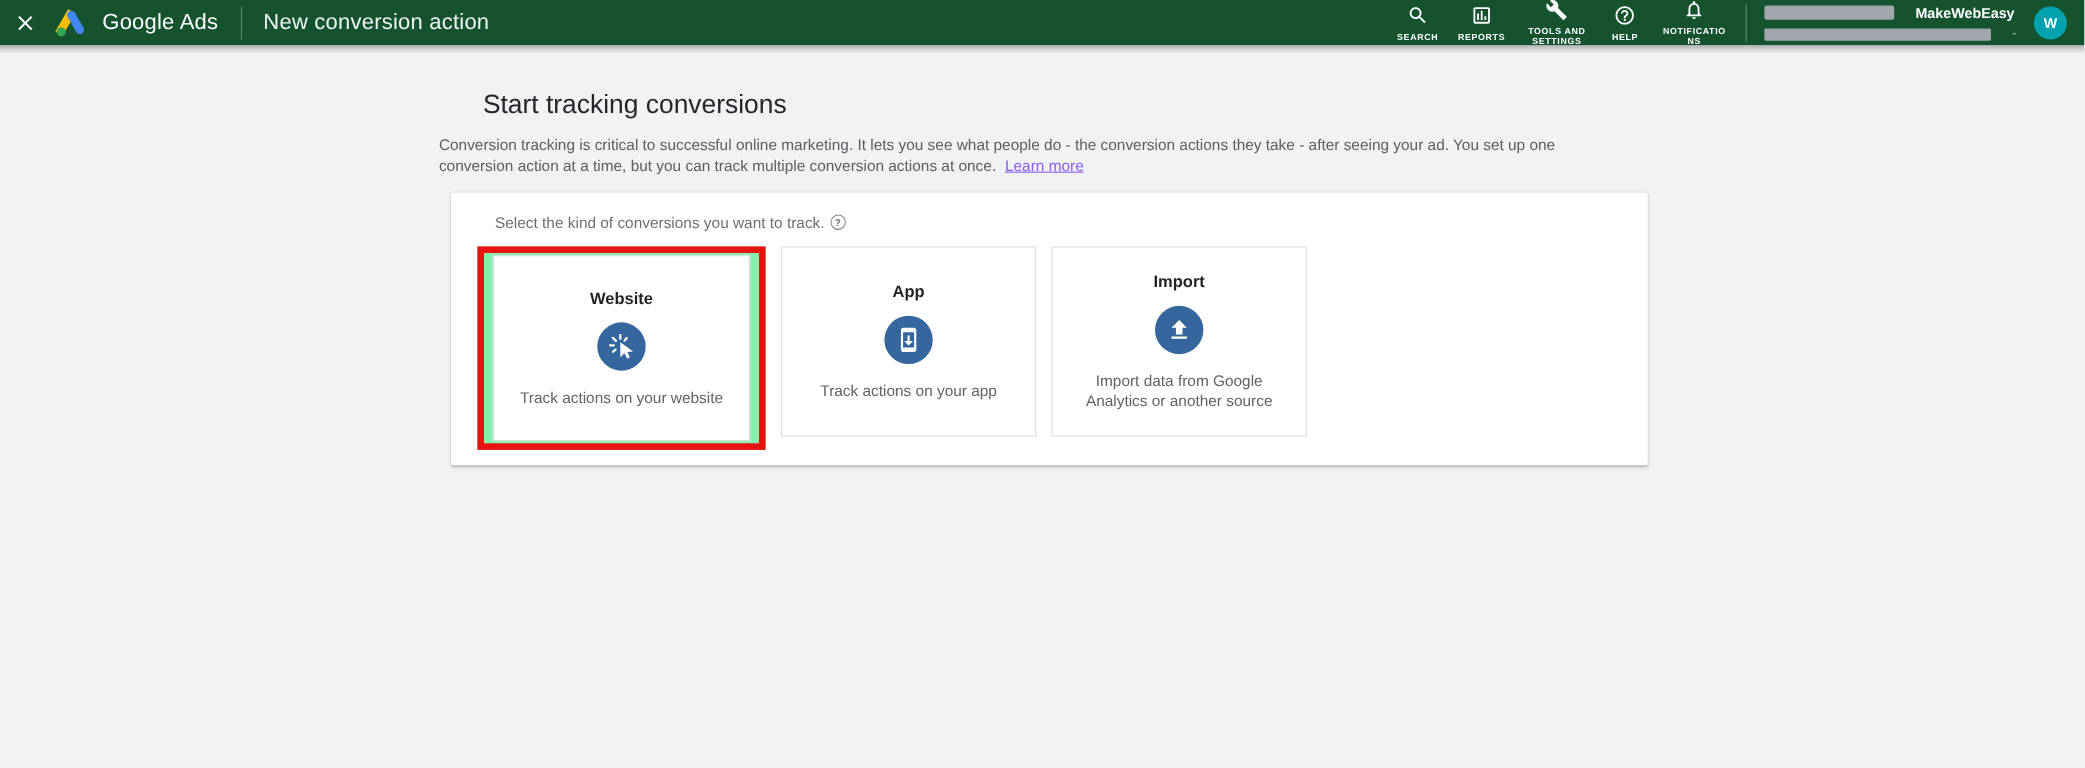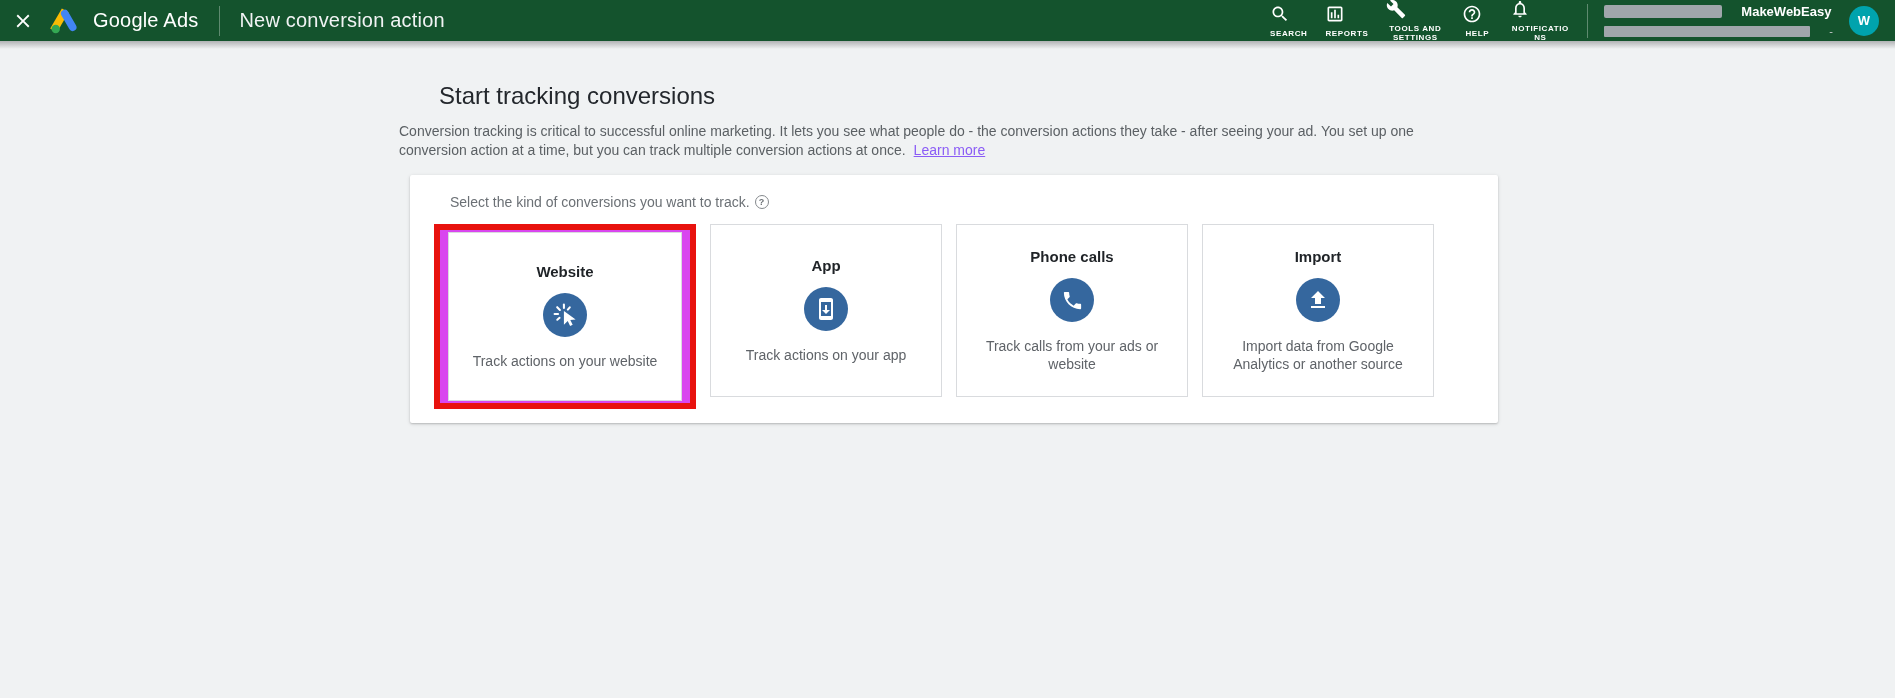--- a/index.html
+++ b/index.html
@@ -25,21 +25,21 @@
     width:46px; height:57px; display:flex; align-items:center; justify-content:center;
     cursor:pointer; flex:0 0 auto;
   }
   .logo { margin-left:2px; display:flex; align-items:center; flex:0 0 auto; }
   .brand { font-size:20px; font-weight:500; margin-left:13px; letter-spacing:.2px; white-space:nowrap; }
   .titlebar-divider { width:1px; height:30px; background:rgba(255,255,255,.32); margin:0 19px 0 21px; flex:0 0 auto; }
   .page-title { font-size:20px; font-weight:400; color:#f1f3f4; letter-spacing:.2px; white-space:nowrap; }
 
   .appbar-right { margin-left:auto; display:flex; align-items:center; height:57px; }
   .nav-item {
-    display:flex; flex-direction:column; 
+    display:flex; flex-direction:column; align-items:center;
     padding:0 9px; cursor:pointer; min-width:48px;
   }
   .nav-item svg { flex:0 0 auto; }
   .nav-label {
     margin-top:5px; font-size:8px; font-weight:700; letter-spacing:.6px;
     line-height:9px; text-align:center; color:#fff;
   }
   .nav-label.w-tools { width:58px; }
   .nav-label.w-notif { width:60px; word-break:break-all; }
   .nav-divider { width:1px; height:34px; background:rgba(255,255,255,.32); margin:0 10px 0 8px; }
@@ -81,21 +81,21 @@
   .help-badge {
     width:14px; height:14px; border:1.5px solid #85898d; border-radius:50%;
     font-size:9px; font-weight:700; color:#6b7075;
     display:flex; align-items:center; justify-content:center; cursor:pointer;
   }
 
   .cards-row {
     position:absolute; left:24px; top:49px;
     display:flex; gap:14px; align-items:flex-start;
   }
-  .red-frame { border:6px solid #e8120e; padding:2px 8px; background:#d946ef; }
+  .red-frame { border:6px solid #e8120e; padding:2px 8px; background:#86efac; }
   .card {
     width:232px; height:173px; border:1px solid #d9dbde; background:#fff;
     display:flex; flex-direction:column; align-items:center; justify-content:center;
     text-align:center; cursor:pointer;
   }
   .card.in-frame { width:234px; height:169px; }
   .card-title { font-size:15px; font-weight:700; color:#1f2327; }
   .icon-circle {
     width:44px; height:44px; border-radius:50%; background:#35679e;
     display:flex; align-items:center; justify-content:center;
@@ -232,29 +232,20 @@
     <div class="card">
       <div class="card-title">App</div>
       <div class="icon-circle">
         <svg width="24" height="24" viewBox="0 0 24 24">
             <path fill="#fff" d="M17 1.01L7 1c-1.1 0-2 .9-2 2v18c0 1.1.9 2 2 2h10c1.1 0 2-.9 2-2V3c0-1.1-.9-1.99-2-1.99zM17 19H7V5h10v14zm-1-6h-3V8h-2v5H8l4 4 4-4z"></path>
           </svg>
       </div>
       <div class="card-sub">Track actions on your app</div>
     </div>
 
-    <div class="card">
-      <div class="card-title">Phone calls</div>
-      <div class="icon-circle">
-        <svg width="23" height="23" viewBox="0 0 24 24">
-            <path fill="#fff" d="M6.62 10.79c1.44 2.83 3.76 5.14 6.59 6.59l2.2-2.2c.27-.27.67-.36 1.02-.24 1.12.37 2.33.57 3.57.57.55 0 1 .45 1 1V20c0 .55-.45 1-1 1-9.39 0-17-7.61-17-17 0-.55.45-1 1-1h3.5c.55 0 1 .45 1 1 0 1.25.2 2.45.57 3.57.11.35.03.74-.25 1.02l-2.2 2.2z"></path>
-          </svg>
-      </div>
-      <div class="card-sub">Track calls from your ads or website</div>
-    </div>
 
     <div class="card">
       <div class="card-title">Import</div>
       <div class="icon-circle">
         <svg width="24" height="24" viewBox="0 0 24 24">
             <path fill="#fff" d="M5 20h14v-2H5v2zM5 10h4v6h6v-6h4l-7-7-7 7z"></path>
           </svg>
       </div>
       <div class="card-sub">Import data from Google Analytics or another source</div>
     </div>

